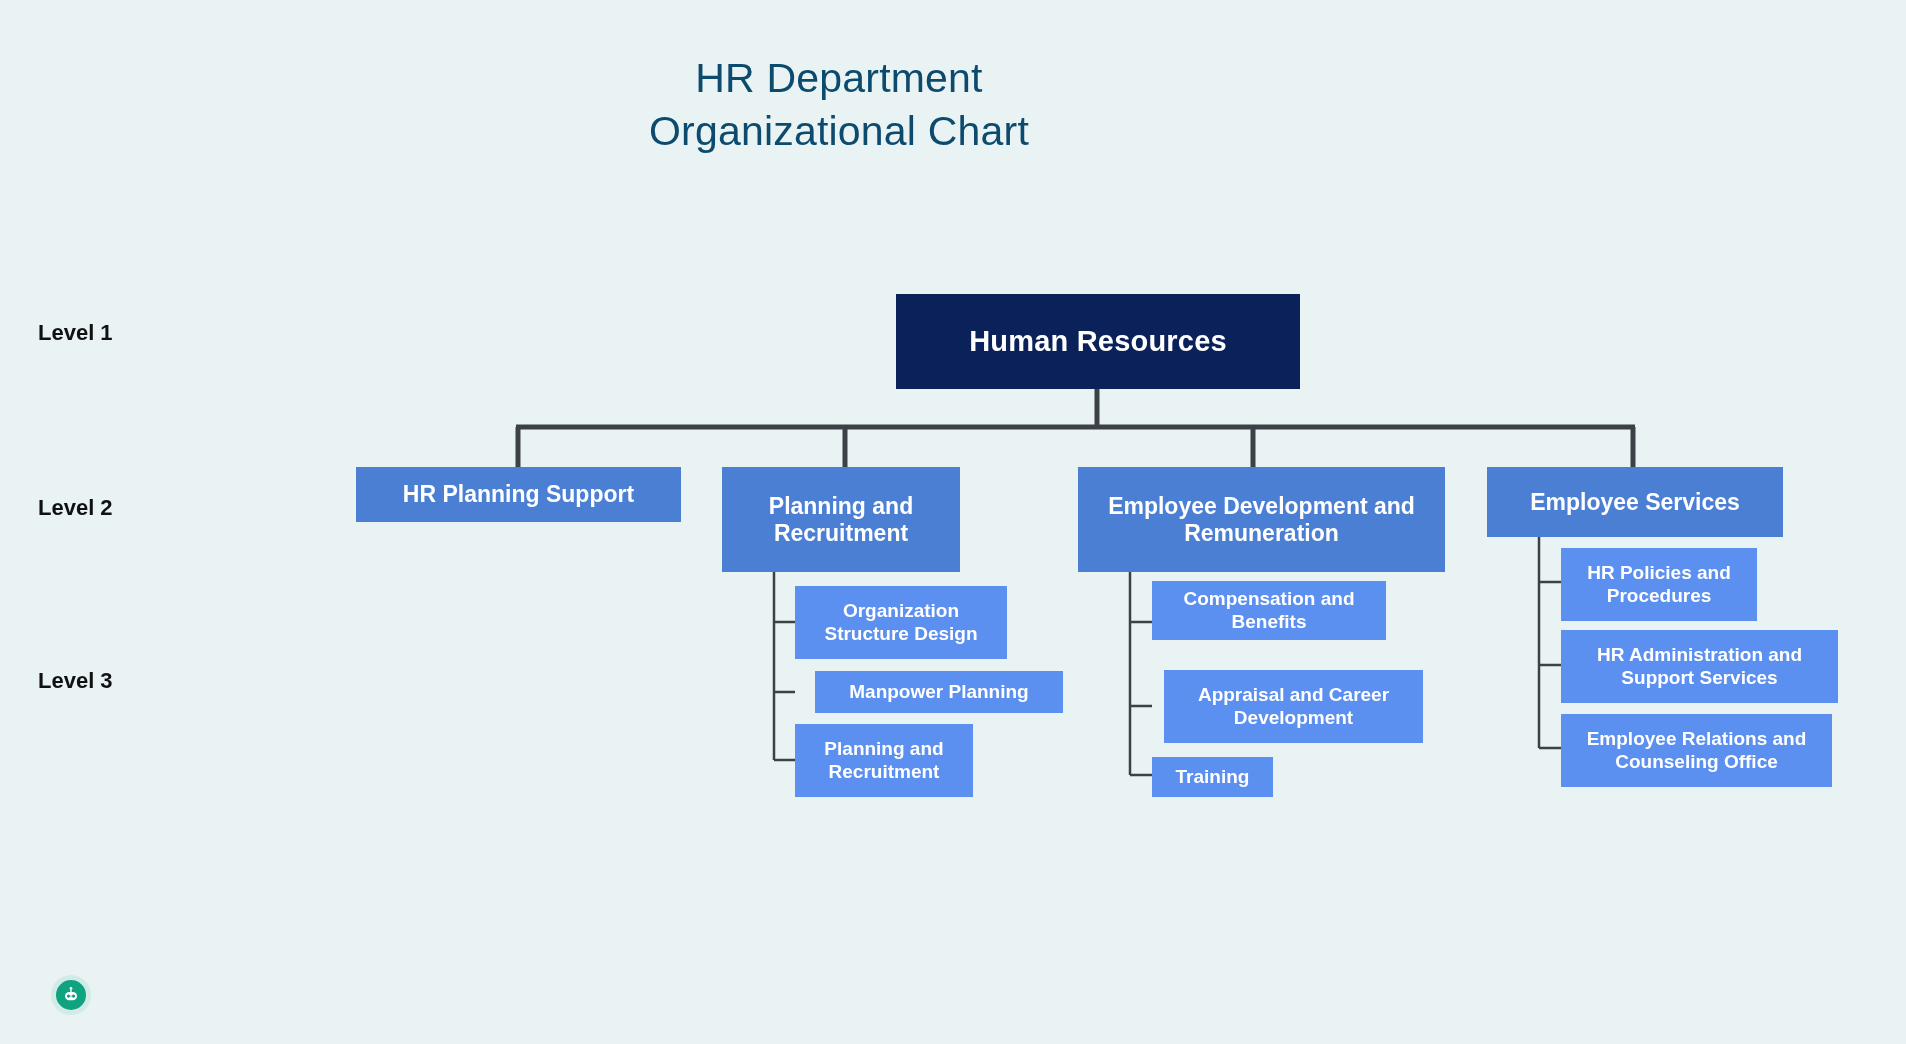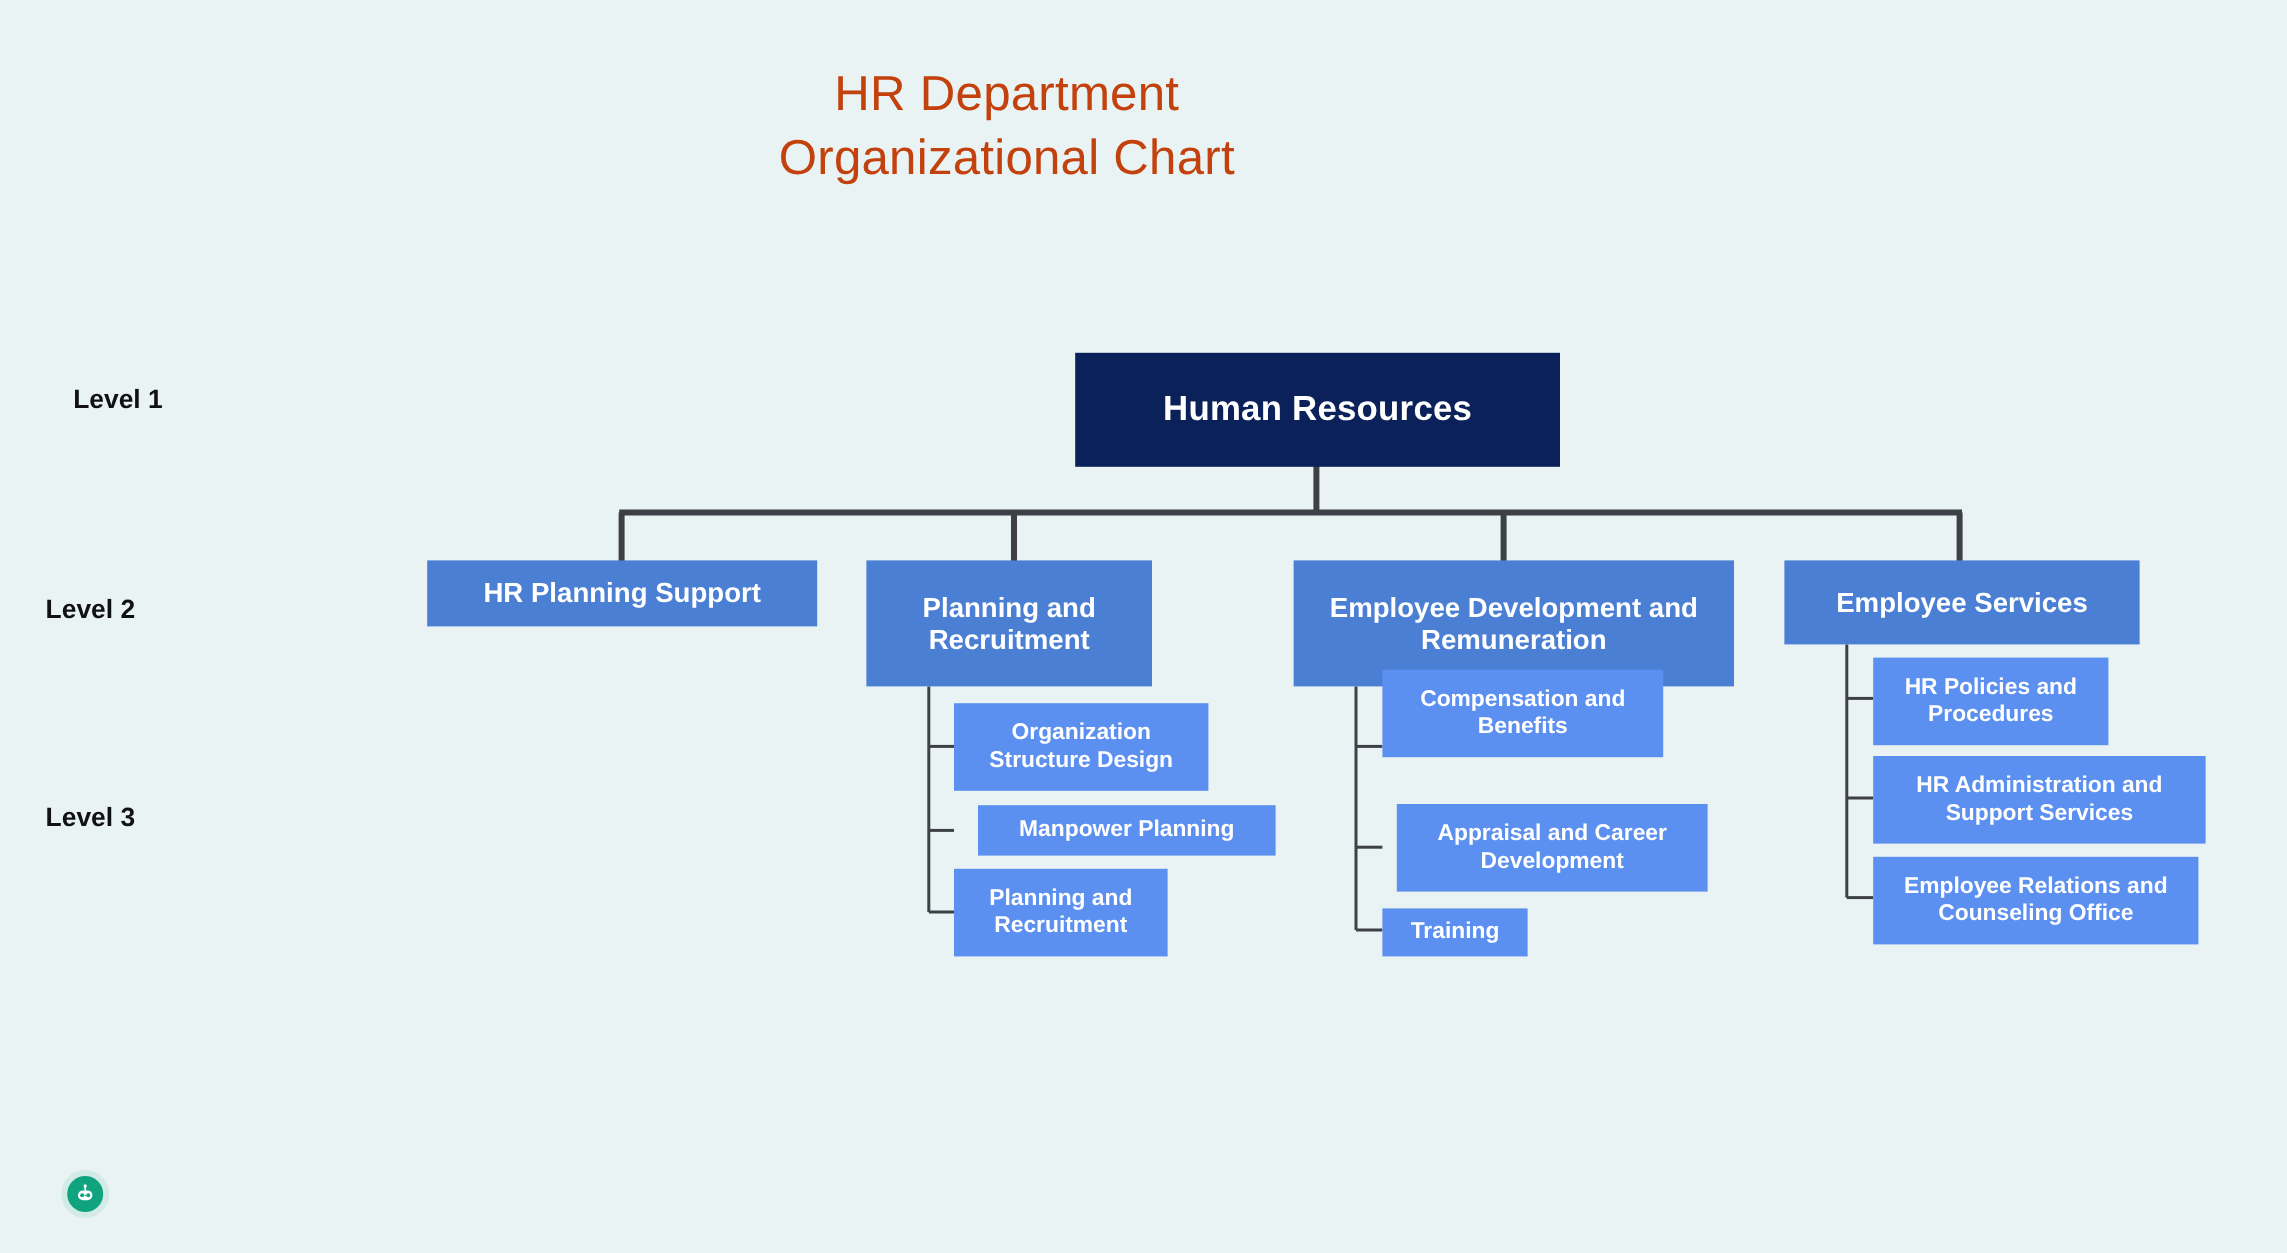--- a/index.html
+++ b/index.html
@@ -18,36 +18,36 @@
 
   
   #chart-title {
     position: absolute;
     left: 0;
     top: 52px;
     width: 1678px;
     text-align: center;
     font-size: 41px;
     line-height: 53px;
-    color: #c2410c;
+    color: #0c4a6e;
     font-weight: 400;
     letter-spacing: 0.2px;
   }
   #chart-title .title-line { display: block; }
 
   
   .level-label {
     position: absolute;
     left: 38px;
     font-size: 22px;
     font-weight: bold;
     color: #111114;
     white-space: nowrap;
   }
-  #level-label-1 { top: 320px; margin-left: 23px; }
+  #level-label-1 { top: 320px; }
   #level-label-2 { top: 495px; }
   #level-label-3 { top: 668px; }
 
   
   #org-canvas {
     position: absolute;
     left: 0;
     top: 0;
     width: 1906px;
     height: 1044px;
@@ -174,21 +174,21 @@
   </div>
 
   <div class="node node-l3" style="left:795px; top:671px; width:248px; height:42px;margin-left:20px;">
     <span>Manpower Planning</span>
   </div>
 
   <div class="node node-l3" style="left:795px; top:724px; width:178px; height:73px;">
     <span>Planning and Recruitment</span>
   </div>
 
-  <div class="node node-l3" style="left:1152px; top:558px; width:234px; height:73px;">
+  <div class="node node-l3" style="left:1152px; top:581px; width:234px; height:59px;">
     <span>Compensation and Benefits</span>
   </div>
 
   <div class="node node-l3" style="left:1164px; top:670px; width:259px; height:73px;">
     <span>Appraisal and Career Development</span>
   </div>
 
   <div class="node node-l3" style="left:1152px; top:757px; width:121px; height:40px;align-items:flex-end;">
     <span>Training</span>
   </div>

